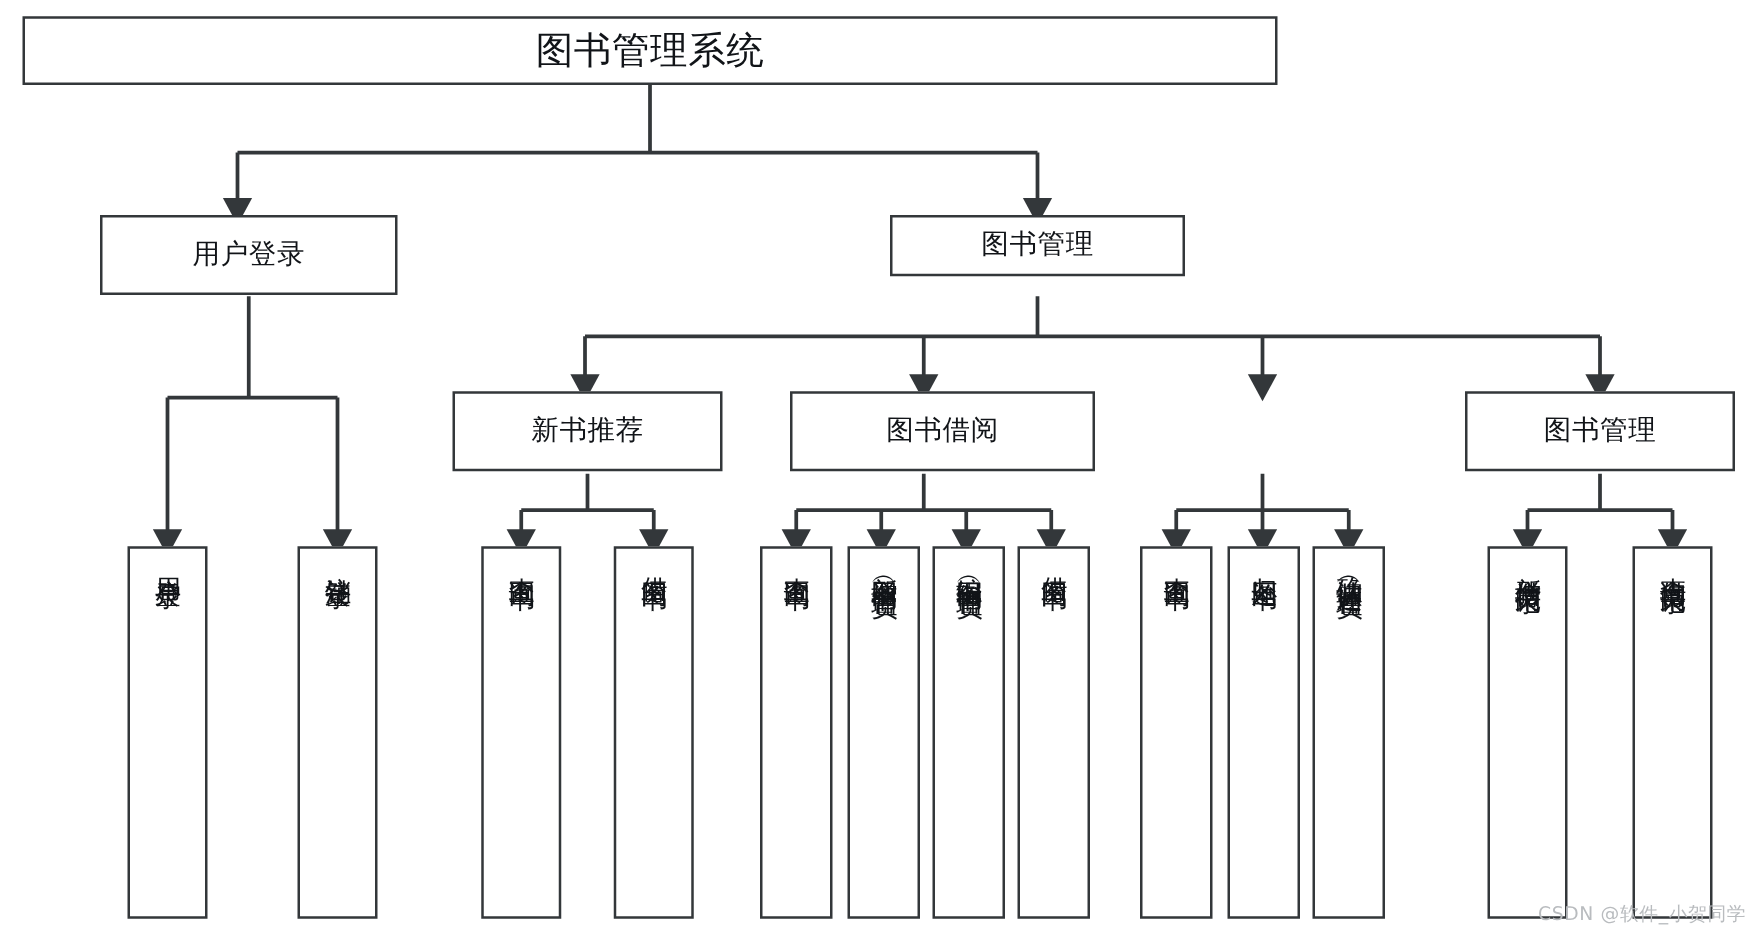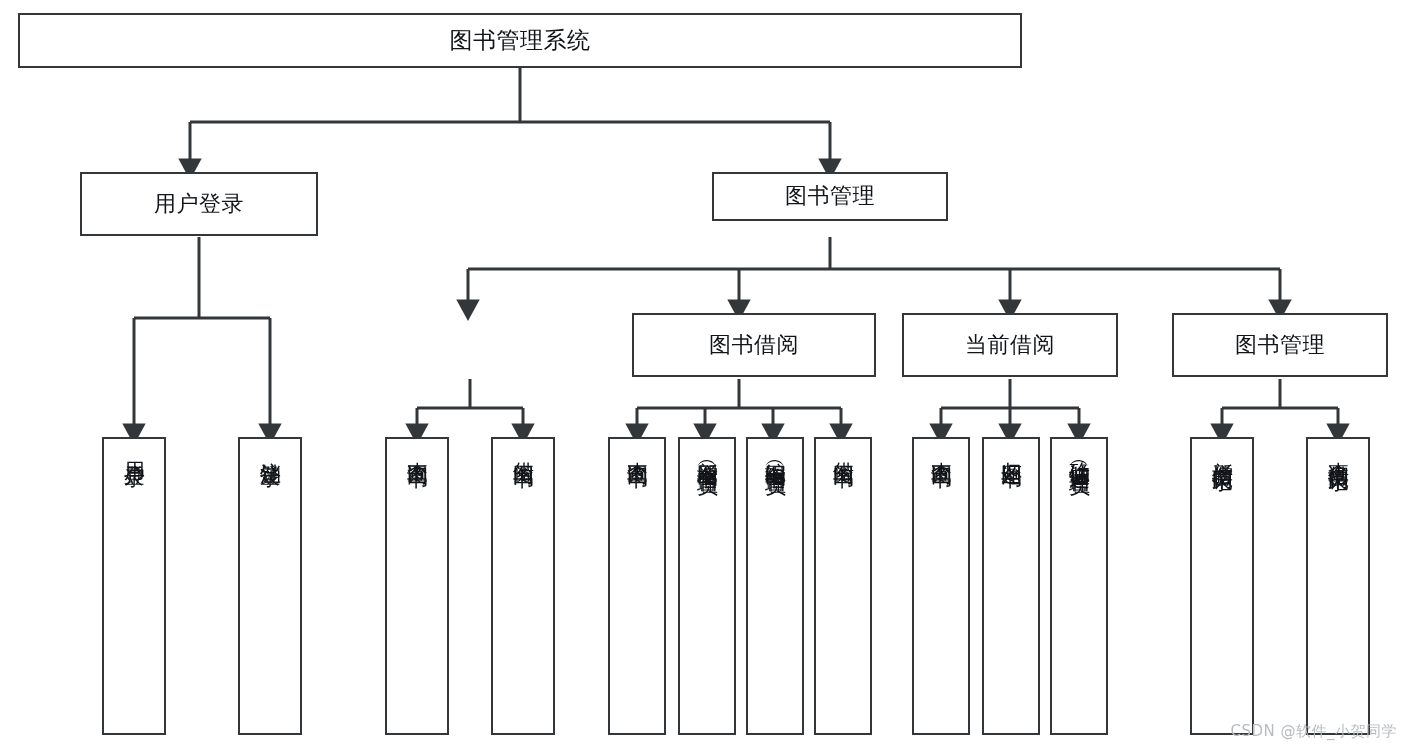--- a/index.html
+++ b/index.html
@@ -49,21 +49,21 @@
     padding-top: 6px;
   }
   .node.vert .vtext {
     writing-mode: vertical-rl;
     text-orientation: upright;
     letter-spacing: 2px;
     white-space: nowrap;
     display: block;
   }
   .node.root {
-    font-size: 23px;
+    font-size: 30px;
   }
   #watermark {
     position: absolute;
     right: 8px;
     bottom: 6px;
     font-size: 15px;
     color: #b9bcbf;
     white-space: nowrap;
     z-index: 5;
     letter-spacing: 0.5px;
@@ -129,25 +129,25 @@
     <span>图书管理系统</span>
   </div>
 
   <div class="node horiz" style="left:80px; top:172px; width:238px; height:64px;">
     <span>用户登录</span>
   </div>
   <div class="node horiz" style="left:712px; top:172px; width:236px; height:49px;text-align:right;">
     <span>图书管理</span>
   </div>
 
+  <div class="node horiz" style="left:362px; top:313px; width:216px; height:64px;">
+    <span>新书推荐</span>
+  </div>
   <div class="node horiz" style="left:632px; top:313px; width:244px; height:64px;">
     <span>图书借阅</span>
-  </div>
-  <div class="node horiz" style="left:902px; top:313px; width:216px; height:64px;">
-    <span>当前借阅</span>
   </div>
   <div class="node horiz" style="left:1172px; top:313px; width:216px; height:64px;">
     <span>图书管理</span>
   </div>
 
   <div class="node vert" style="left:102px; top:437px; width:64px; height:298px;">
     <span class="vtext">用户登录</span>
   </div>
   <div class="node vert" style="left:238px; top:437px; width:64px; height:298px;">
     <span class="vtext">注销登录</span>

